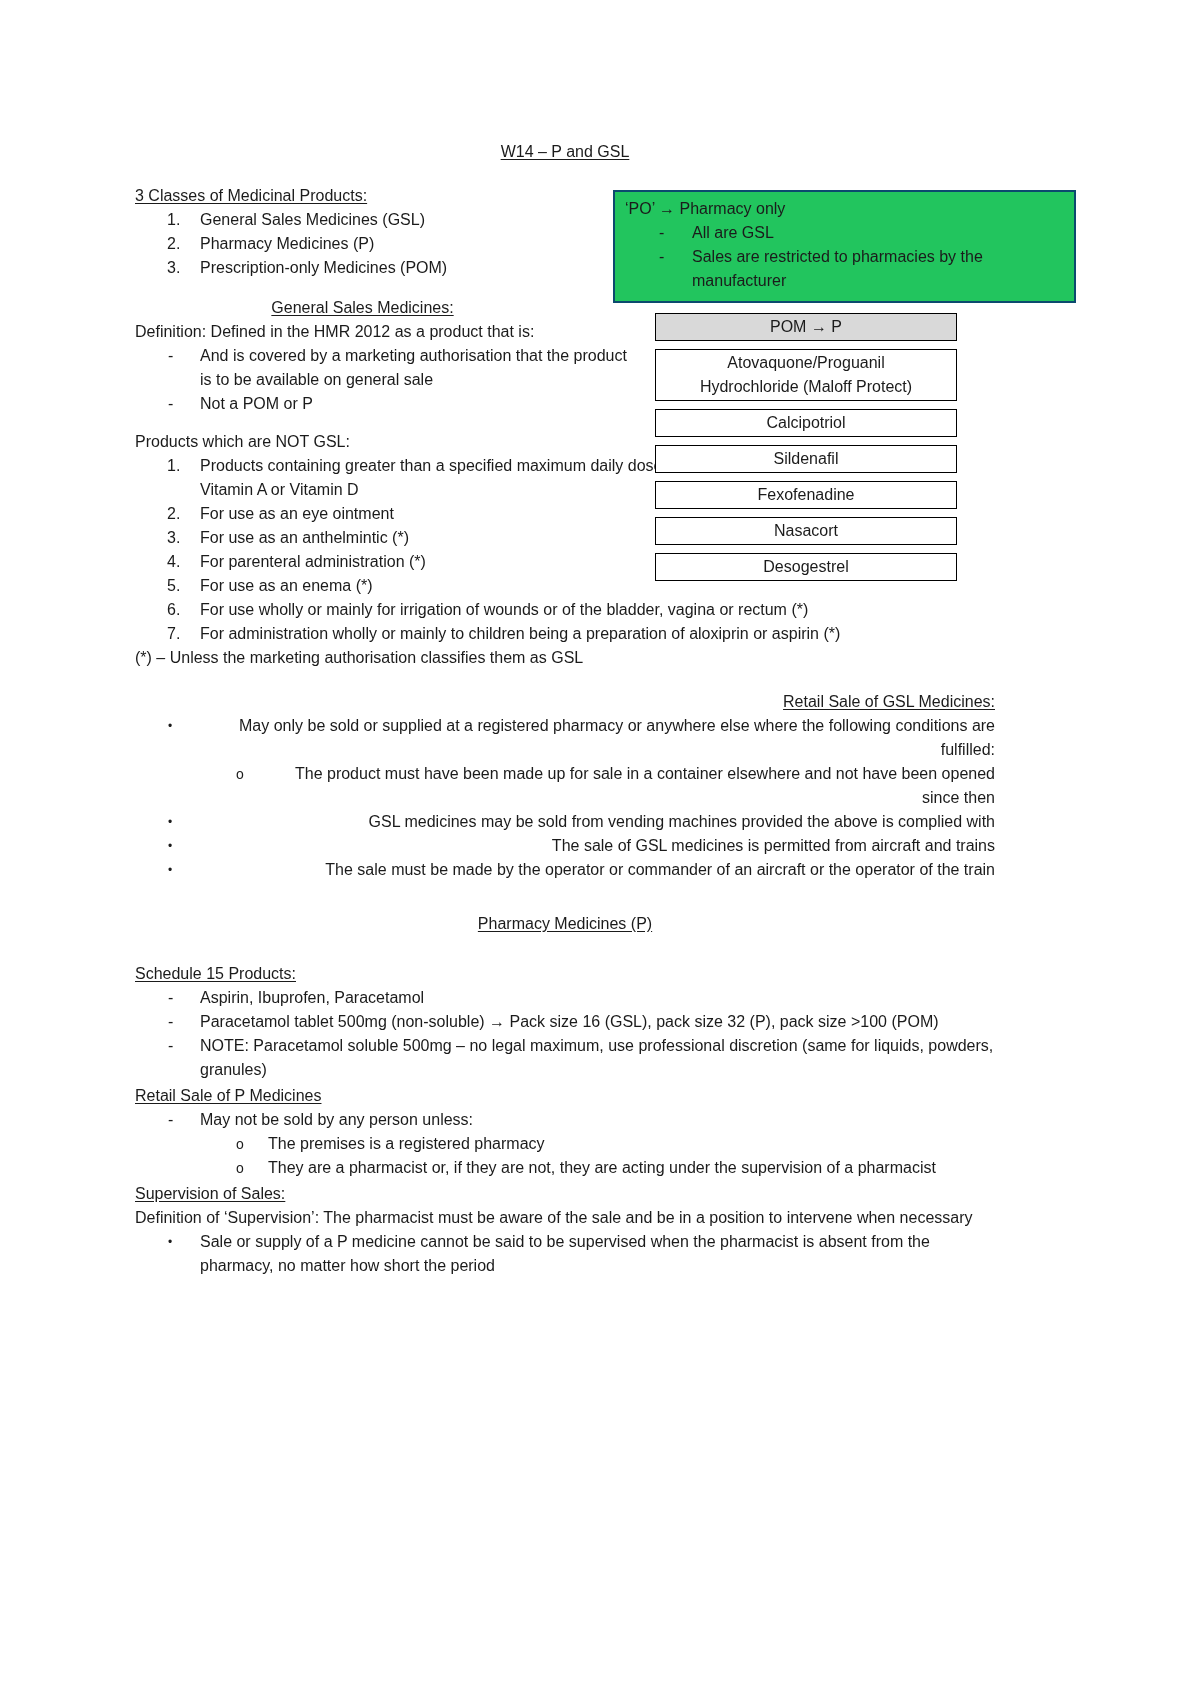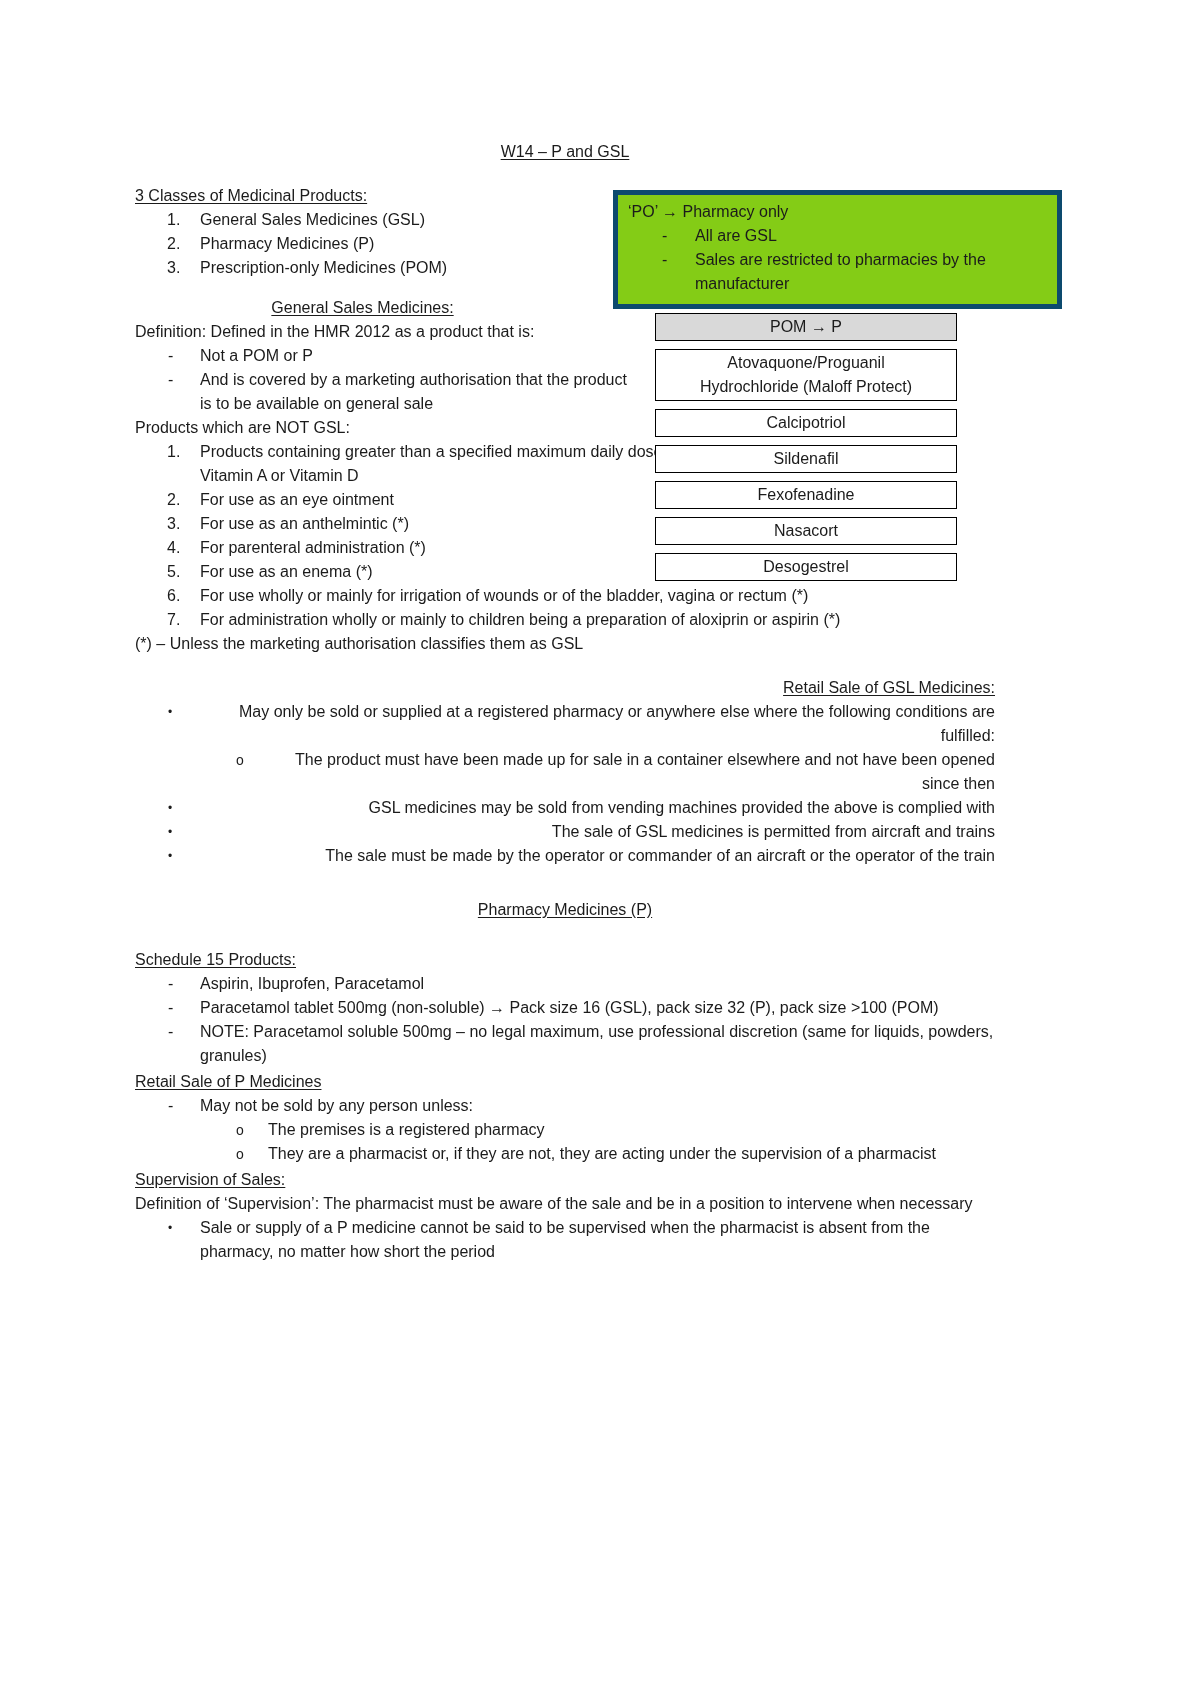--- a/index.html
+++ b/index.html
@@ -24,31 +24,31 @@
   .li.sub::before { content: "o"; left: 101px; font-size: 14px; }
   .ol { counter-reset: n; }
   .ol > .li.num::before { counter-increment: n; content: counter(n) "."; left: 32px; }
 
   .narrow { max-width: 495px; }
   .narrow-block { max-width: 495px; }
 
   
   .sec-gsl { margin-top: 16px; }
   .gsl-head { width: 455px; text-align: center; }
-  .sec-notgsl { }
+  .sec-notgsl { margin-top: 14px; }
   .sec-retailgsl { margin-top: 20px; text-align: right; }
   .pharm-head { margin: 30px 0 26px 0; text-align: center; }
   .sec-retailp { margin-top: 2px; }
   .sec-superv { margin-top: 2px; }
 
   
   .po-box {
     position: absolute; left: 613px; top: 190px; width: 429px;
-    border: 5px solid #0c4a6e; background: #84cc16;
-    padding: 5px 0 8px 10px;
+    border: 2px solid #0c4a6e; background: #22c55e;
+    padding: 5px 20px 8px 10px;
   }
   .po-box .li { padding-left: 67px; }
   .po-box .li::before { left: 34px; }
 
   
   .pom-table { position: absolute; left: 655px; top: 313px; width: 302px; }
   .t-header, .t-row {
     border: 1.5px solid #000; text-align: center;
     padding: 1px 20px; background: #fff; box-sizing: border-box;
   }
@@ -70,22 +70,22 @@
         <div class="li num">General Sales Medicines (GSL)</div>
         <div class="li num">Pharmacy Medicines (P)</div>
         <div class="li num">Prescription-only Medicines (POM)</div>
       </div>
     </section>
 
     <section class="sec-gsl">
       <div class="h u gsl-head">General Sales Medicines:</div>
       <div class="narrow-block">
         <div>Definition: Defined in the HMR 2012 as a product that is:</div>
+        <div class="li dash">And is covered by a marketing authorisation that the product is to be available on general sale</div>
         <div class="li dash">Not a POM or P</div>
-        <div class="li dash">And is covered by a marketing authorisation that the product is to be available on general sale</div>
       </div>
     </section>
 
     <section class="sec-notgsl">
       <div class="h">Products which are NOT GSL:</div>
       <div class="ol">
         <div class="li num narrow">Products containing greater than a specified maximum daily dose of Vitamin A or Vitamin D</div>
         <div class="li num narrow">For use as an eye ointment</div>
         <div class="li num narrow">For use as an anthelmintic (*)</div>
         <div class="li num narrow">For parenteral administration (*)</div>

